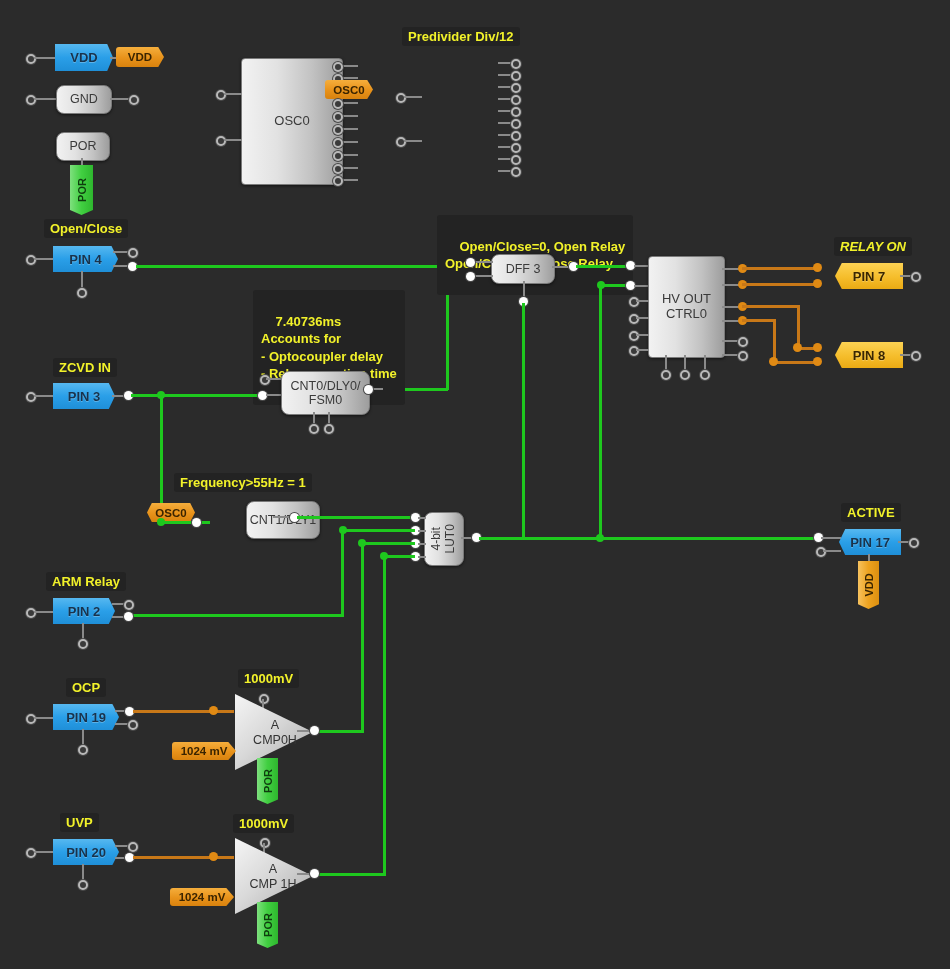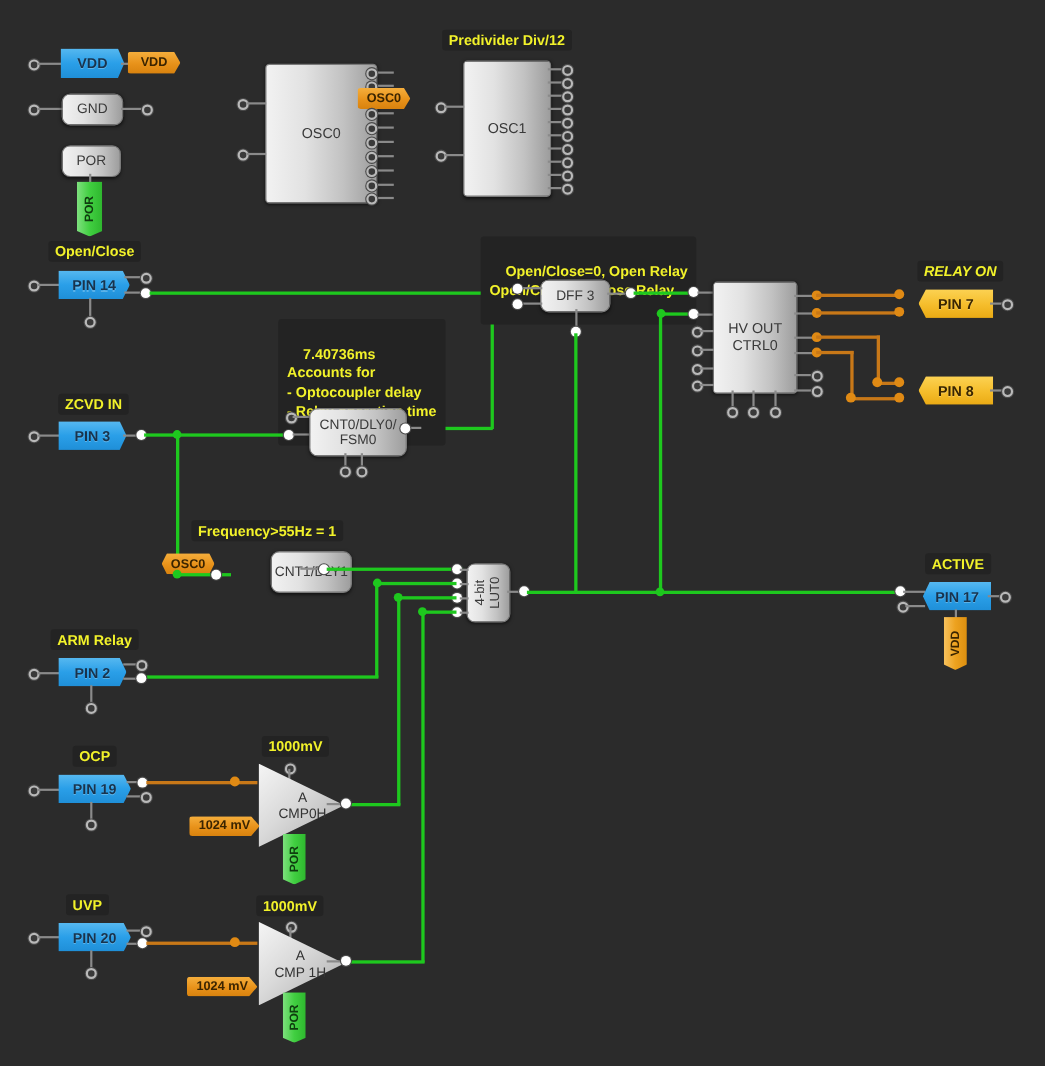--- a/index.html
+++ b/index.html
@@ -221,23 +221,20 @@
   <div class="port open" style="left:333px; top:138px;"></div>
   <div class="wire gray h" style="left:340px; top:154px; width:18px;"></div>
   <div class="port open" style="left:333px; top:151px;"></div>
   <div class="wire gray h" style="left:340px; top:167px; width:18px;"></div>
   <div class="port open" style="left:333px; top:164px;"></div>
   <div class="wire gray h" style="left:340px; top:179px; width:18px;"></div>
   <div class="port open" style="left:333px; top:176px;"></div>
 
   <div class="ylabel" style="left:402px; top:27px;">
     <span>Predivider Div/12</span>
-  </div>
-  <div class="block tall" style="left:421px; top:55px; width:78px; height:122px;">
-    <span>OSC1</span>
   </div>
   <div class="port open" style="left:396px; top:93px;"></div>
   <div class="wire gray h" style="left:404px; top:96px; width:18px;"></div>
   <div class="port open" style="left:396px; top:137px;"></div>
   <div class="wire gray h" style="left:404px; top:140px; width:18px;"></div>
   <div class="wire gray h" style="left:498px; top:62px; width:18px;"></div>
   <div class="port open" style="left:511px; top:59px;"></div>
   <div class="wire gray h" style="left:498px; top:74px; width:18px;"></div>
   <div class="port open" style="left:511px; top:71px;"></div>
   <div class="wire gray h" style="left:498px; top:86px; width:18px;"></div>
@@ -256,21 +253,21 @@
   <div class="port open" style="left:511px; top:155px;"></div>
   <div class="wire gray h" style="left:498px; top:170px; width:18px;"></div>
   <div class="port open" style="left:511px; top:167px;"></div>
 
   <div class="ylabel" style="left:44px; top:219px;">
     <span>Open/Close</span>
   </div>
   <div class="port open" style="left:26px; top:255px;"></div>
   <div class="wire gray h" style="left:34px; top:258px; width:24px;"></div>
   <div class="pinflag" style="left:53px; top:246px; width:65px; height:26px;">
-    <span>PIN 14</span>
+    <span>PIN 4</span>
   </div>
   <div class="wire gray h" style="left:113px; top:251px; width:22px;"></div>
   <div class="port open" style="left:128px; top:248px;"></div>
   <div class="wire gray h" style="left:113px; top:265px; width:22px;"></div>
   <div class="port" style="left:128px; top:262px;"></div>
   <div class="wire gray v" style="left:81px; top:271px; height:20px;"></div>
   <div class="port open" style="left:77px; top:288px;"></div>
 
   <div class="wire h" style="left:136px; top:265px; width:334px;"></div>
   <div class="port greendot" style="left:443px; top:262px;"></div>

